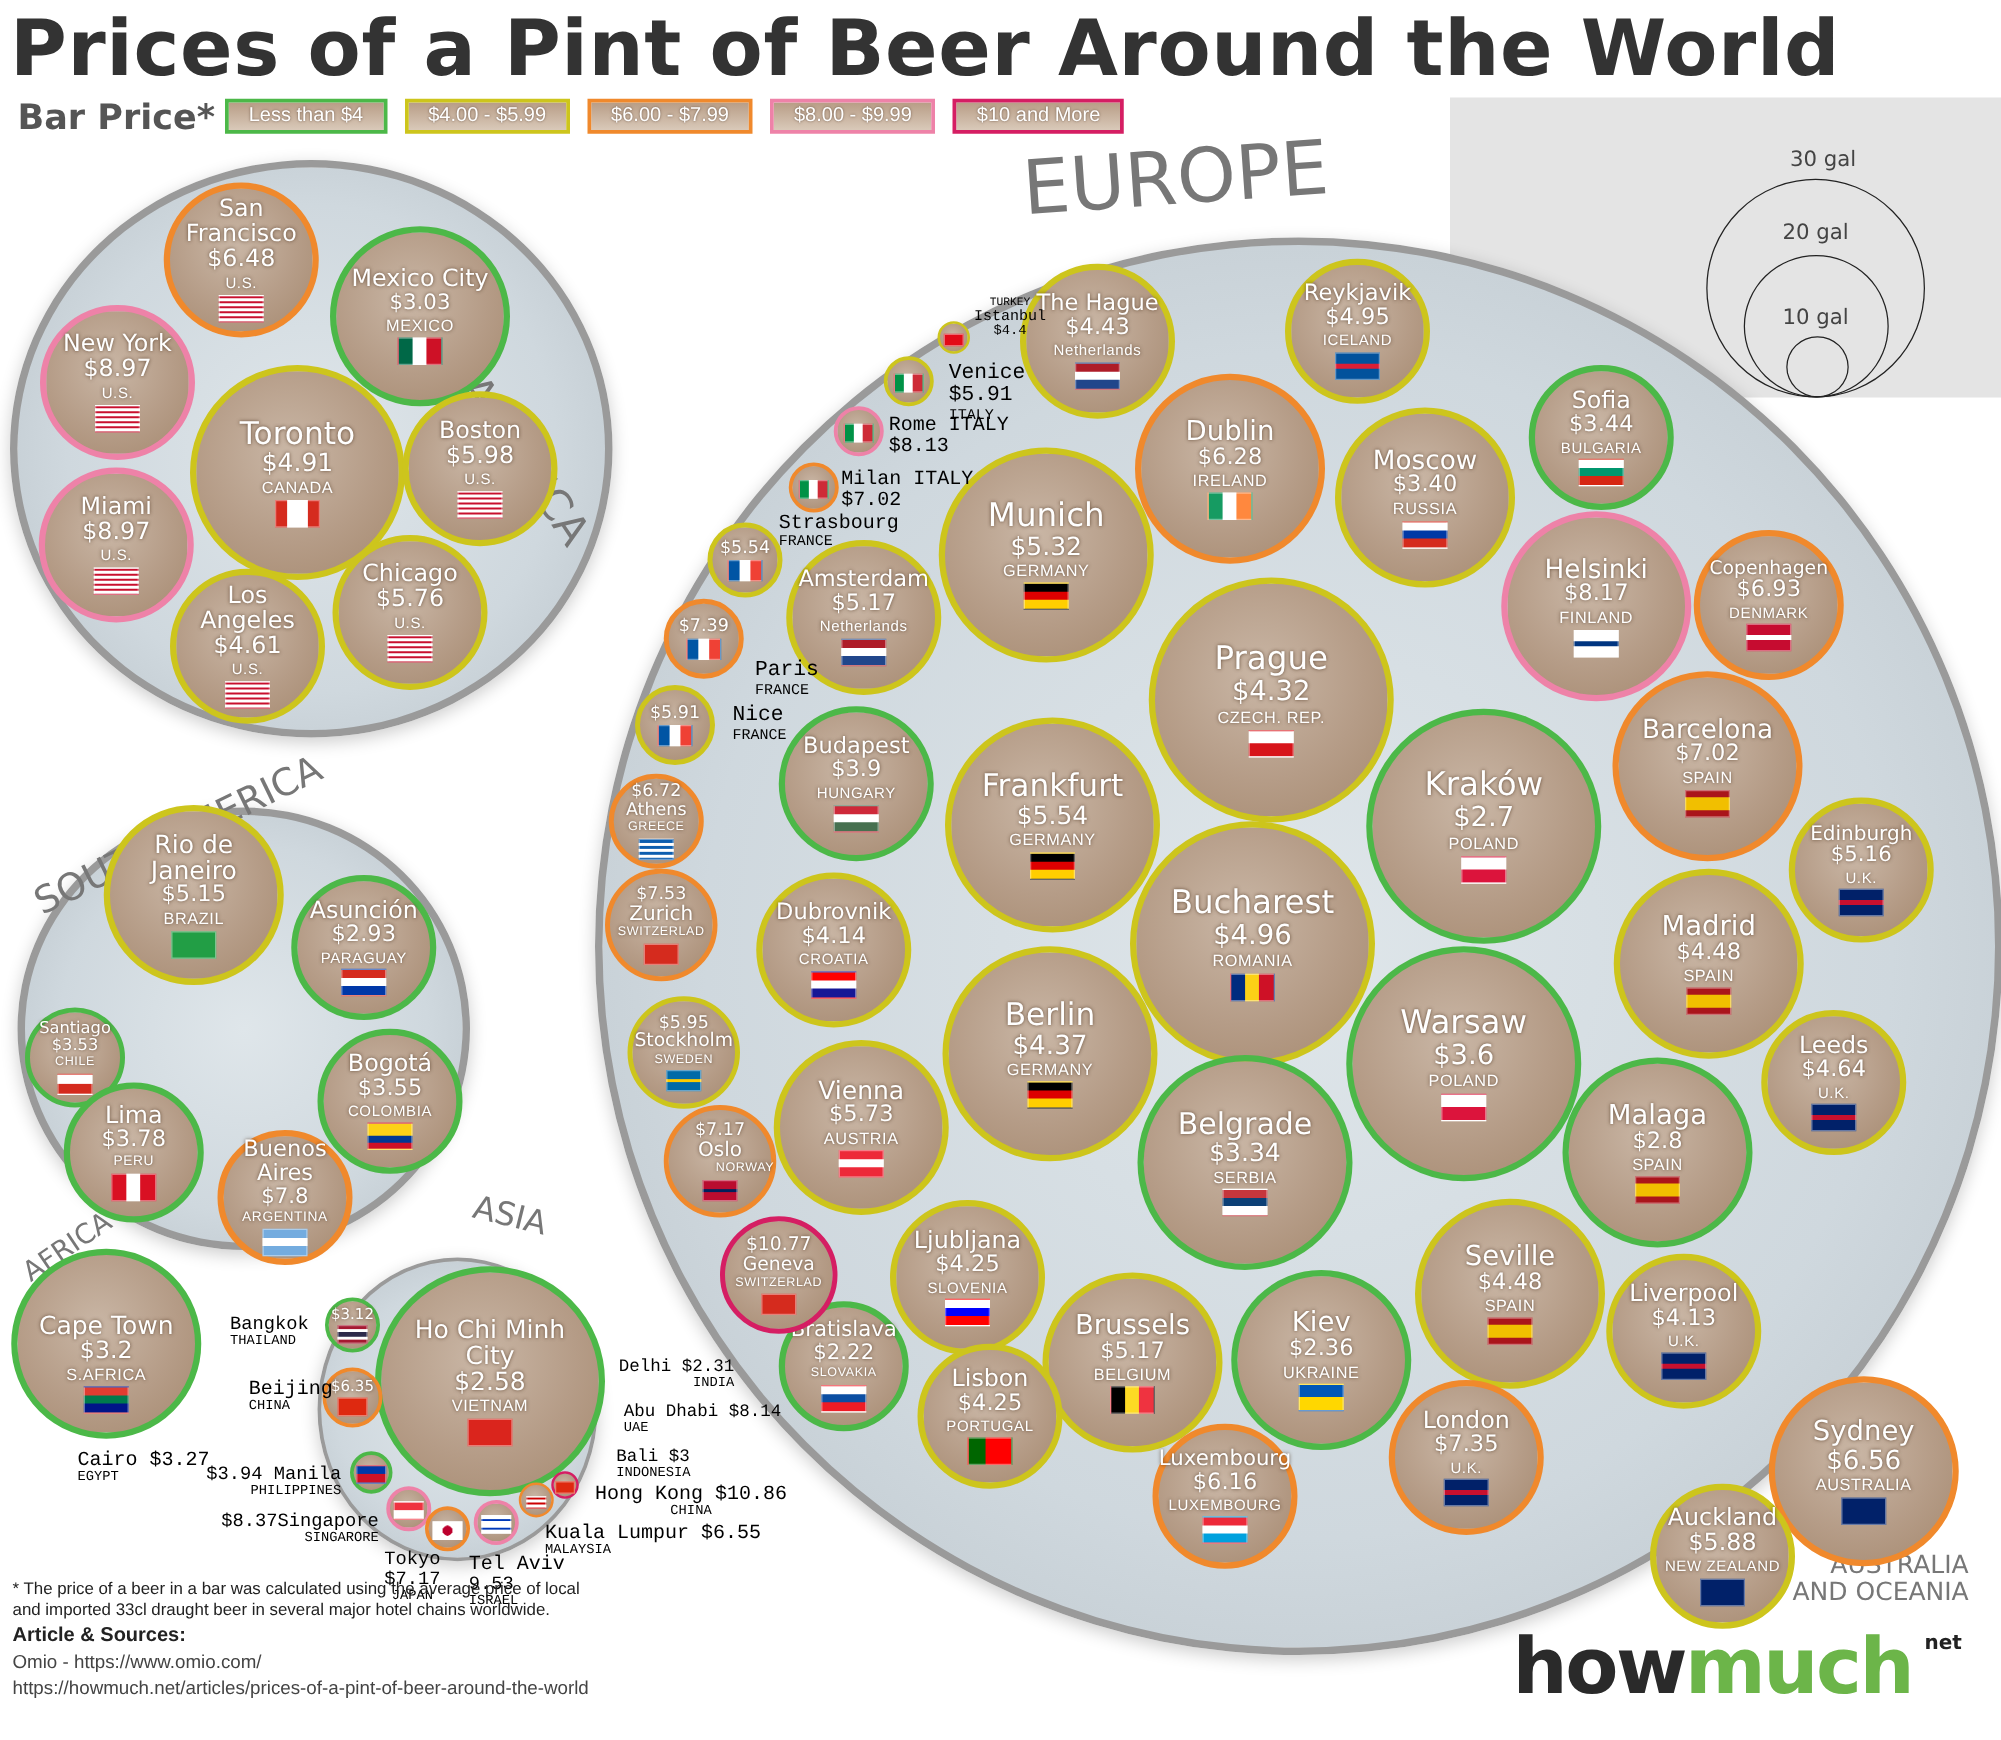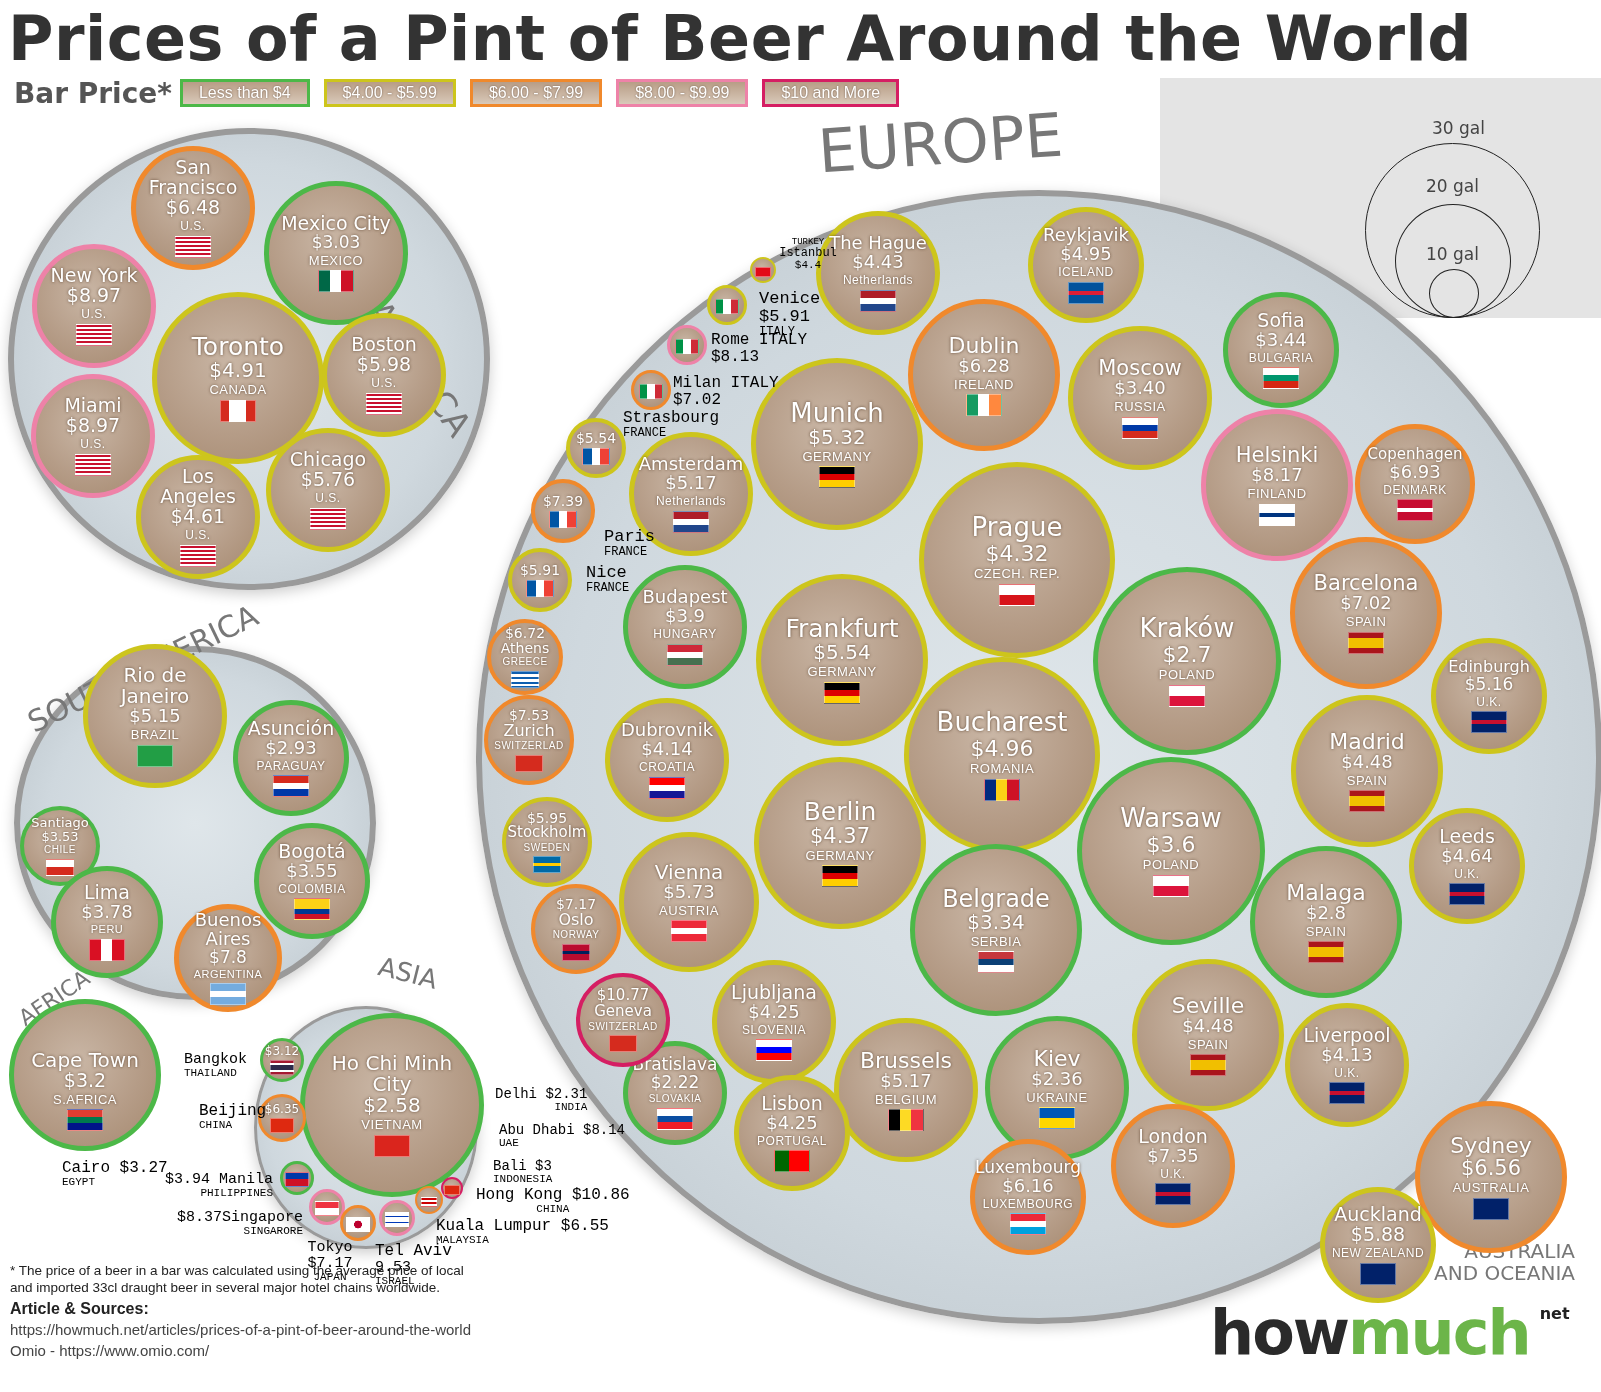--- a/index.html
+++ b/index.html
@@ -374,21 +374,21 @@
       <div class="p" style="font-size: 18px;">$4.25</div>
       <div class="k" style="font-size: 12px;">PORTUGAL</div>
       <span class="flag" style="width: 36px; height: 22px; background: linear-gradient(90deg, rgb(0, 102, 0) 40%, rgb(255, 0, 0) 40%);"></span>
     </div>
     <div class="b" style="left: 1111px; top: 1104px; width: 124px; height: 124px; border-width: 5px; border-color: rgb(240, 137, 44);">
       <div class="c" style="font-size: 19px;">London</div>
       <div class="p" style="font-size: 18px;">$7.35</div>
       <div class="k" style="font-size: 12px;">U.K.</div>
       <span class="flag" style="width: 36px; height: 22px; background: linear-gradient(rgb(1, 33, 105) 40%, rgb(200, 16, 46) 40%, rgb(200, 16, 46) 60%, rgb(1, 33, 105) 60%);"></span>
     </div>
-    <div class="b" style="left: 970px; top: 1139px; width: 116px; height: 116px; border-width: 5px; border-color: rgb(240, 137, 44);">
+    <div class="b" style="left: 922px; top: 1139px; width: 116px; height: 116px; border-width: 5px; border-color: rgb(240, 137, 44);">
       <div class="c" style="font-size: 17px;">Luxembourg</div>
       <div class="p" style="font-size: 18px;">$6.16</div>
       <div class="k" style="font-size: 12px;">LUXEMBOURG</div>
       <span class="flag" style="width: 36px; height: 22px; background: linear-gradient(rgb(237, 41, 57) 33%, rgb(255, 255, 255) 33%, rgb(255, 255, 255) 66%, rgb(0, 161, 222) 66%);"></span>
     </div>
     <div class="b" style="left: 566px; top: 418px; width: 60px; height: 60px; border-width: 4px; border-color: rgb(205, 197, 28);">
       <div class="c" style="font-size: 14px;">$5.54</div>
       <span class="flag" style="width: 28px; height: 17px; background: linear-gradient(90deg, rgb(0, 85, 164) 33%, rgb(255, 255, 255) 33%, rgb(255, 255, 255) 66%, rgb(239, 65, 53) 66%);"></span>
     </div>
     <div class="b" style="left: 531px; top: 479px; width: 64px; height: 64px; border-width: 4px; border-color: rgb(240, 137, 44);">
@@ -413,21 +413,21 @@
     </div>
     <div class="b" style="left: 502px; top: 797px; width: 90px; height: 90px; border-width: 4px; border-color: rgb(205, 197, 28);">
       <div class="c" style="font-size: 14px;">$5.95</div>
       <div class="p" style="font-size: 15px;">Stockholm</div>
       <div class="k" style="font-size: 10px;">SWEDEN</div>
       <span class="flag" style="width: 28px; height: 17px; background: linear-gradient(rgb(0, 106, 167) 40%, rgb(254, 204, 0) 40%, rgb(254, 204, 0) 60%, rgb(0, 106, 167) 60%);"></span>
     </div>
     <div class="b" style="left: 531px; top: 884px; width: 90px; height: 90px; border-width: 4px; border-color: rgb(240, 137, 44);">
       <div class="c" style="font-size: 14px;">$7.17</div>
       <div class="p" style="font-size: 16px;">Oslo</div>
-      <div class="k" style="font-size: 10px;">NORWAY</div>
+      <div class="k" style="font-size: 10px; padding-left: 40px;">NORWAY</div>
       <span class="flag" style="width: 28px; height: 17px; background: linear-gradient(rgb(186, 12, 47) 40%, rgb(0, 32, 91) 40%, rgb(0, 32, 91) 60%, rgb(186, 12, 47) 60%);"></span>
     </div>
     <div class="b" style="left: 576px; top: 973px; width: 94px; height: 94px; border-width: 4px; border-color: rgb(213, 30, 99);">
       <div class="c" style="font-size: 15px;">$10.77</div>
       <div class="p" style="font-size: 15px;">Geneva</div>
       <div class="k" style="font-size: 10px;">SWITZERLAD</div>
       <span class="flag" style="width: 28px; height: 17px; background: rgb(213, 43, 30);"></span>
     </div>
     <div class="b" style="left: 750px; top: 257px; width: 26px; height: 26px; border-width: 2px; border-color: rgb(205, 197, 28);">
       <span class="flag" style="width: 16px; height: 10px; background: rgb(227, 10, 23);"></span>
@@ -536,16 +536,16 @@
       <div style="font-size: 11px;">MALAYSIA</div>
     </div>
   </div>
 
 <div id="foot">
   <div>* The price of a beer in a bar was calculated using the average price of local</div>
   <div>and imported 33cl draught beer in several major hotel chains worldwide.</div>
 </div>
 <div id="sources">
   <b>Article &amp; Sources:</b>
+  <div style="color:#444">Omio - https://www.omio.com/</div>
   <div style="color:#444">https://howmuch.net/articles/prices-of-a-pint-of-beer-around-the-world</div>
-  <div style="color:#444">Omio - https://www.omio.com/</div>
 </div>
 <div id="logo"><span class="h">how</span><span class="m">much</span><span class="n">net</span></div>
 
 </body></html>

